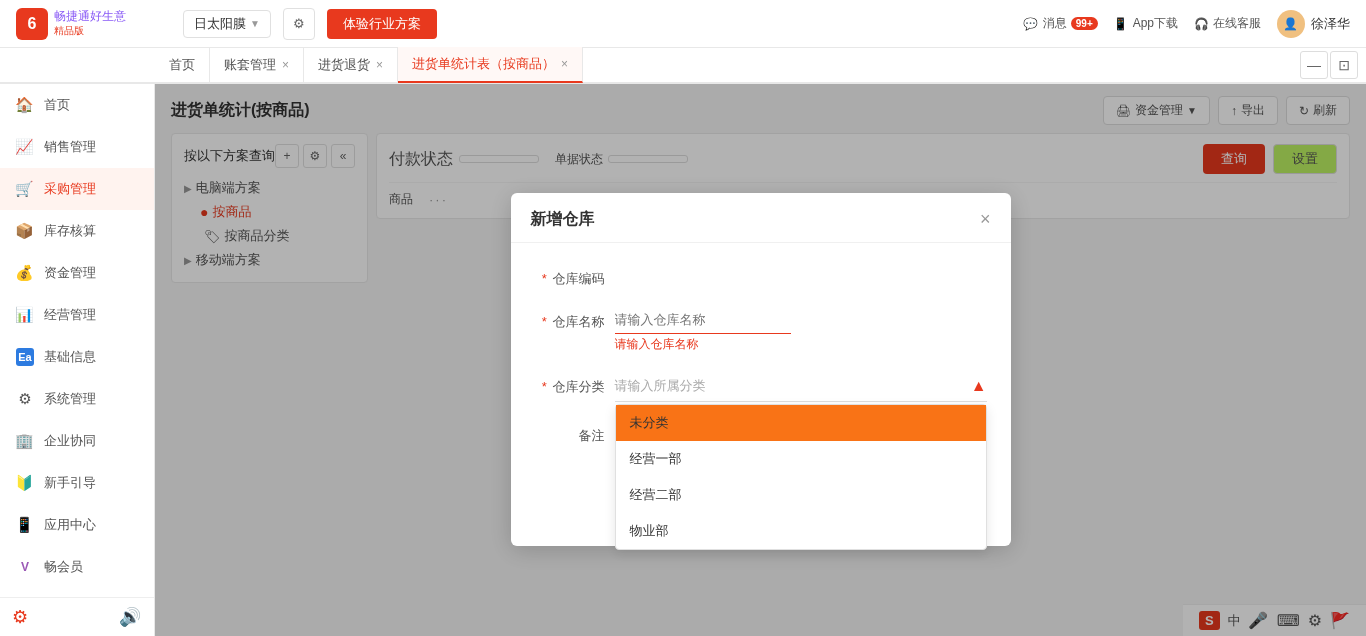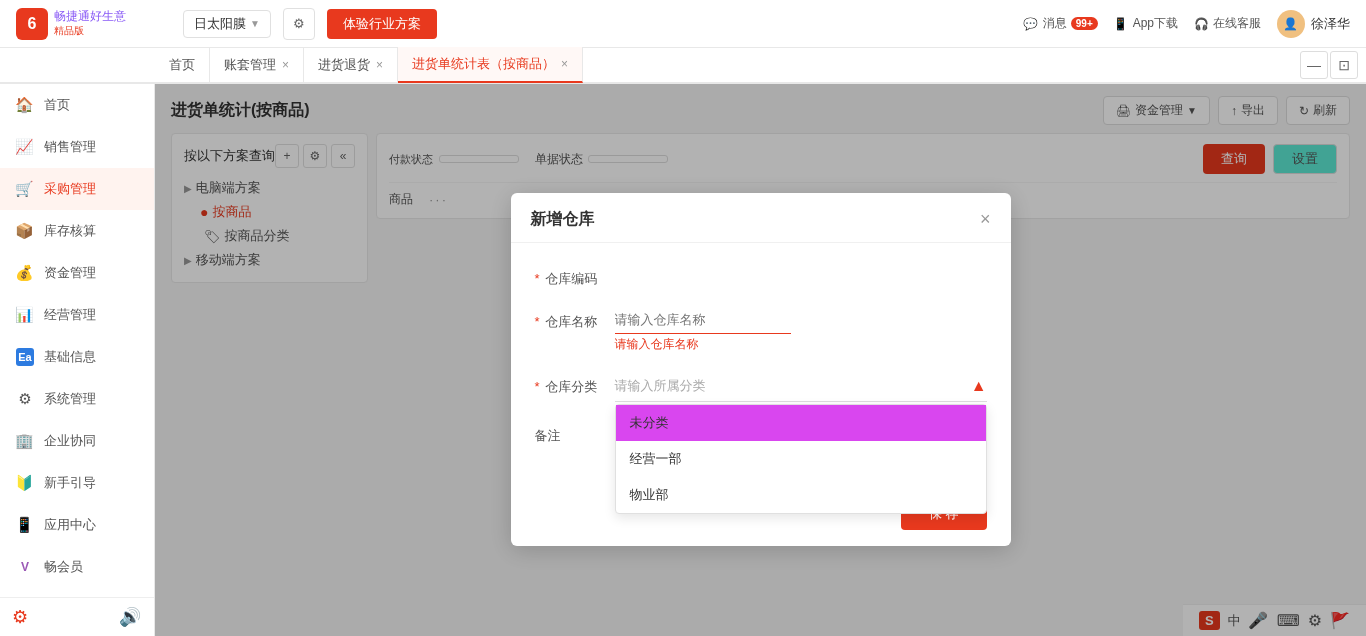--- a/index.html
+++ b/index.html
@@ -121,21 +121,21 @@
       display: flex; align-items: center; justify-content: space-between;
       padding: 16px 20px 12px; border-bottom: 1px solid #f0f0f0;
     }
     .modal-title { font-size: 16px; font-weight: bold; color: #333; }
     .modal-close { cursor: pointer; color: #999; font-size: 18px; }
     .modal-body { padding: 20px 24px; }
     .form-row {
       display: flex; align-items: flex-start; margin-bottom: 18px; gap: 0;
     }
     .form-label {
-      width: 80px; text-align: left; padding-right: 10px;
+      width: 80px; text-align: right; padding-right: 10px;
       color: #555; font-size: 13px; padding-top: 7px; flex-shrink: 0;
     }
     .required { color: #e8391e; margin-right: 2px; }
     .form-input {
       flex: 1; border: none; border-bottom: 1px solid #ddd;
       padding: 6px 0; font-size: 13px; color: #333; outline: none;
     }
     .form-input.error { border-bottom-color: #e8391e; }
     .error-msg { color: #e8391e; font-size: 12px; margin-top: 2px; display: block; }
     .form-input-wrapper { flex: 1; position: relative; }
@@ -146,30 +146,30 @@
     }
     .dropdown-arrow { color: #e8391e; font-size: 16px; }
     .dropdown-list {
       position: absolute; left: 0; top: 100%; width: 100%; background: #fff;
       border: 1px solid #e0e0e0; border-radius: 4px; z-index: 200;
       box-shadow: 0 4px 12px rgba(0,0,0,0.1); margin-top: 2px;
     }
     .dropdown-item {
       padding: 9px 14px; cursor: pointer; font-size: 13px; color: #333;
     }
-    .dropdown-item.highlighted { background: #d946ef; }
+    .dropdown-item.highlighted { background: #f97316; }
     .modal-footer {
       display: flex; justify-content: flex-end; padding: 12px 24px 16px; gap: 10px;
     }
     .btn-save {
       padding: 7px 28px; border: none; border-radius: 4px;
       background: #e8391e; color: white; cursor: pointer; font-size: 13px;
     }
     .query-btn { background: #e8391e; color: white; border: none; border-radius: 4px; padding: 5px 18px; cursor: pointer; font-size: 13px; text-align: right; }
-    .settings-btn { background: #5eead4; color: #555; border: 1px solid #ddd; border-radius: 4px; padding: 5px 18px; cursor: pointer; font-size: 13px; }
+    .settings-btn { background: #bef264; color: #555; border: 1px solid #ddd; border-radius: 4px; padding: 5px 18px; cursor: pointer; font-size: 13px; }
   </style>
 </head>
 <body>
 
 <div class="top-header">
   <div class="logo-area">
     <div class="logo-icon">
       <span>6</span>
     </div>
     <div>
@@ -334,21 +334,21 @@
         </div>
         <div class="tree-item">
           <span class="tree-arrow">▶</span>
           <span>移动端方案</span>
         </div>
       </div>
 
       <div style="flex:1;background:#fff;border:1px solid #e8e8e8;border-radius:4px;padding:10px 12px;">
         <div style="display:flex;align-items:center;gap:16px;flex-wrap:wrap;">
           <div style="display:flex;align-items:center;gap:6px;">
-            <span style="color:#555;font-size:11px;font-family:Liberation Serif, serif;">付款状态</span>
+            <span style="color:#555;font-size:16px;font-family:Liberation Serif, serif;">付款状态</span>
             <div style="border:1px solid #ddd;border-radius:3px;padding:3px 20px 3px 8px;font-size:12px;color:#aaa;background:#fff;cursor:pointer;min-width:80px;"></div>
           </div>
           <div style="display:flex;align-items:center;gap:5px;">
             <span style="color:#555;font-size:12px;">单据状态</span>
             <div style="border:1px solid #ddd;border-radius:3px;padding:3px 20px 3px 8px;font-size:12px;color:#aaa;background:#fff;cursor:pointer;min-width:80px;"></div>
           </div>
           <div style="flex:1;"></div>
           <div style="display:flex;gap:8px;">
             <button class="query-btn">查询</button>
             <button class="settings-btn">设置</button>
@@ -406,20 +406,21 @@
             </div>
             <div class="form-input-wrapper" style="position:relative;">
               <div class="dropdown-trigger">
                 <span style="color:#aaa;font-size:13px;">请输入所属分类</span>
                 <span class="dropdown-arrow">▲</span>
               </div>
 
               <div class="dropdown-list">
                 <div class="dropdown-item highlighted">未分类</div>
                 <div class="dropdown-item">经营一部</div>
+                <div class="dropdown-item">经营二部</div>
                 <div class="dropdown-item">物业部</div>
               </div>
             </div>
           </div>
 
           <div class="form-row">
             <div class="form-label">备注</div>
             <div class="form-input-wrapper">
               <input class="form-input" type="text" style="">
             </div>

